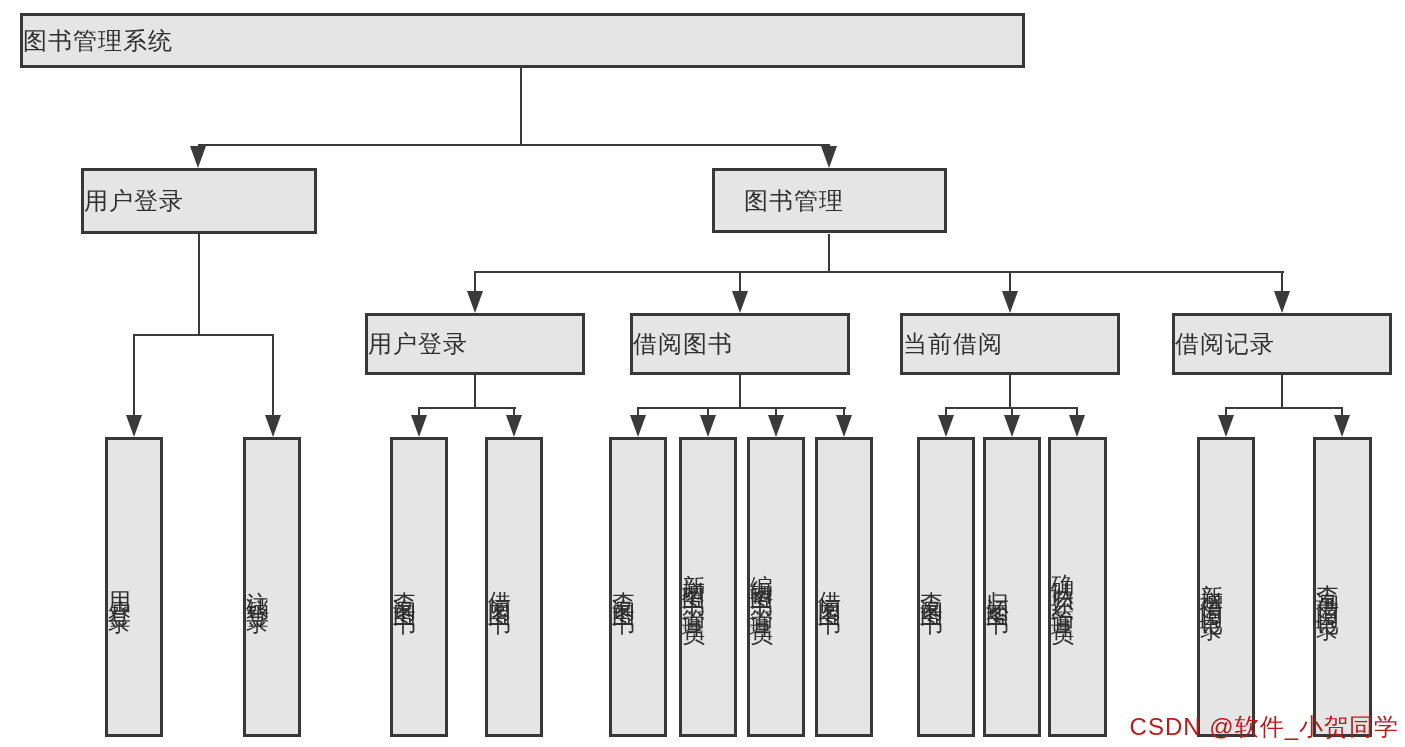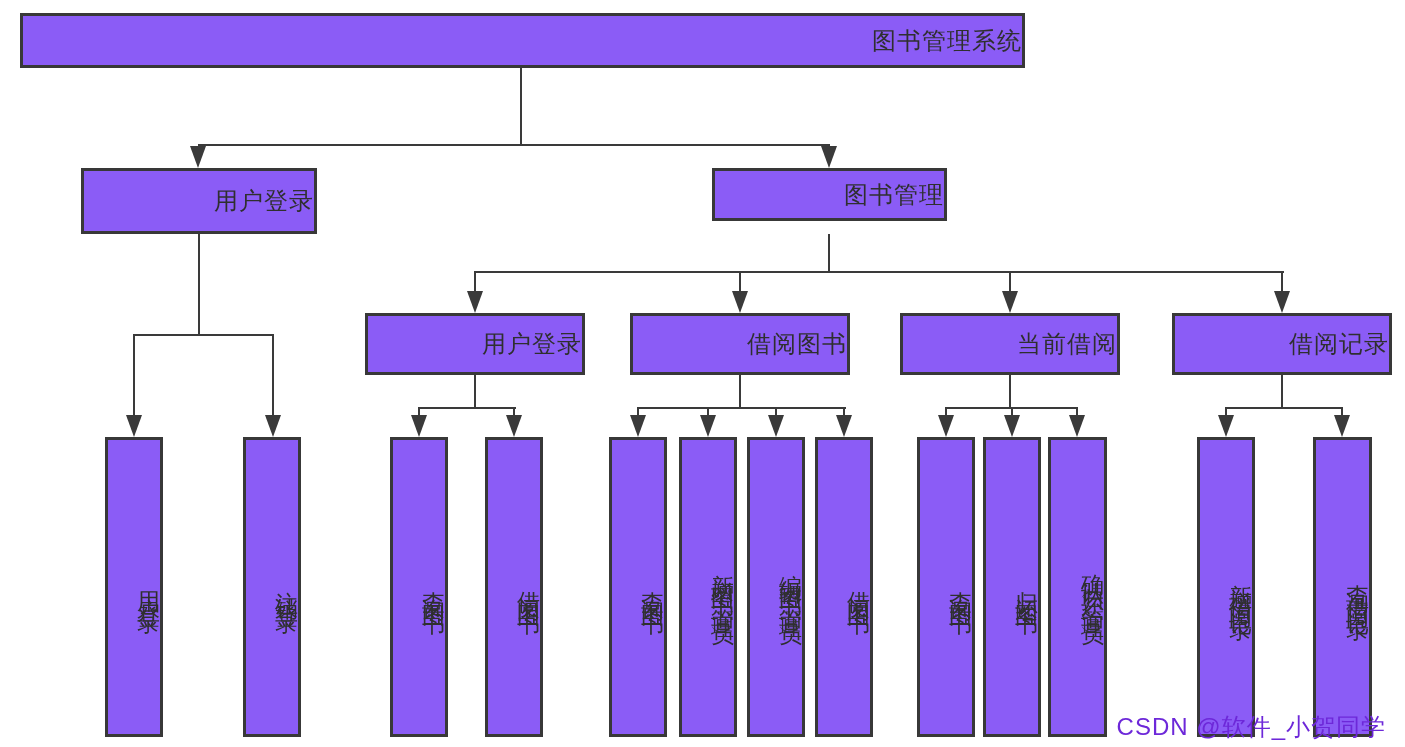--- a/index.html
+++ b/index.html
@@ -1,62 +1,62 @@
 <!DOCTYPE html>
 <html><head>
 <meta charset="utf-8">
 <style>
   html,body { margin:0; padding:0; background:#ffffff; }
   body { font-family:"Liberation Sans", sans-serif; }
   .canvas { position:relative; width:1405px; height:747px; background:#ffffff; overflow:hidden; }
 
   .node {
     position:absolute; box-sizing:border-box;
-    border:3px solid #383838; background:#8b5cf6;
-    display:flex; align-items:center; justify-content:flex-end;
+    border:3px solid #383838; background:#e5e5e5;
+    display:flex; align-items:center; justify-content:flex-start;
     color:#2f2f2f;
   }
   .h-node { font-size:24px; letter-spacing:1px; }
   .v-node .vtext {
     writing-mode:vertical-rl; text-orientation:mixed;
     font-size:23px; line-height:1; letter-spacing:7px;
   }
 
   .vline { position:absolute; width:2px; background:#3a3a3a; }
   .hline { position:absolute; height:2px; background:#3a3a3a; }
   .arrow {
     position:absolute; width:0; height:0;
     border-left:8px solid transparent;
     border-right:8px solid transparent;
     border-top:22px solid #3a3a3a;
   }
   .watermark {
-    position:absolute; right:19px; bottom:4px;
-    color:#6d28d9; font-size:24px; letter-spacing:1px;
+    position:absolute; right:6px; bottom:4px;
+    color:#b91c1c; font-size:24px; letter-spacing:1px;
     white-space:nowrap;
   }
 </style>
 </head>
 <body>
 
 <div class="canvas">
 
   <div class="node h-node" style="left:20px; top:13px; width:1005px; height:55px;">
     <span>图书管理系统</span>
   </div>
 
   <div class="vline" style="left:520px; top:68px; height:78px;"></div>
   <div class="hline" style="left:198px; top:144px; width:632px;"></div>
   <div class="arrow" style="left:190px; top:146px;"></div>
   <div class="arrow" style="left:821px; top:146px;"></div>
 
   <div class="node h-node" style="left:81px; top:168px; width:236px; height:66px;">
     <span>用户登录</span>
   </div>
-  <div class="node h-node" style="left:712px; top:168px; width:235px; height:53px;">
+  <div class="node h-node" style="left:712px; top:168px; width:235px; height:65px;padding-left:29px;">
     <span>图书管理</span>
   </div>
 
   <div class="vline" style="left:198px; top:234px; height:102px;"></div>
   <div class="hline" style="left:133px; top:334px; width:141px;"></div>
   <div class="vline" style="left:133px; top:334px; height:83px;"></div>
   <div class="vline" style="left:272px; top:334px; height:83px;"></div>
   <div class="arrow" style="left:126px; top:415px;"></div>
   <div class="arrow" style="left:265px; top:415px;"></div>
 

